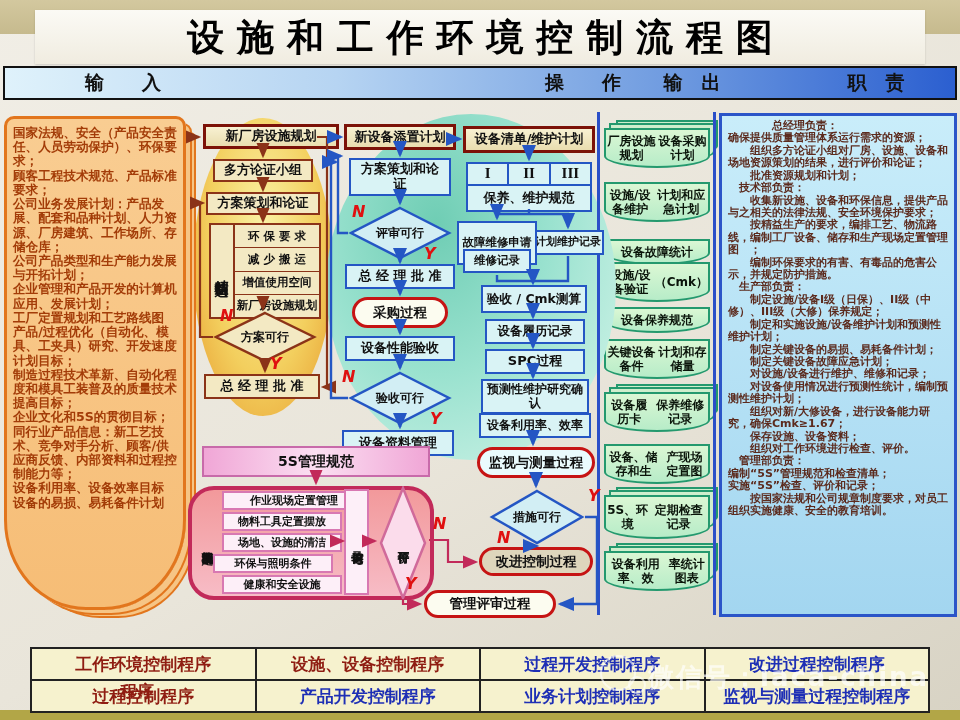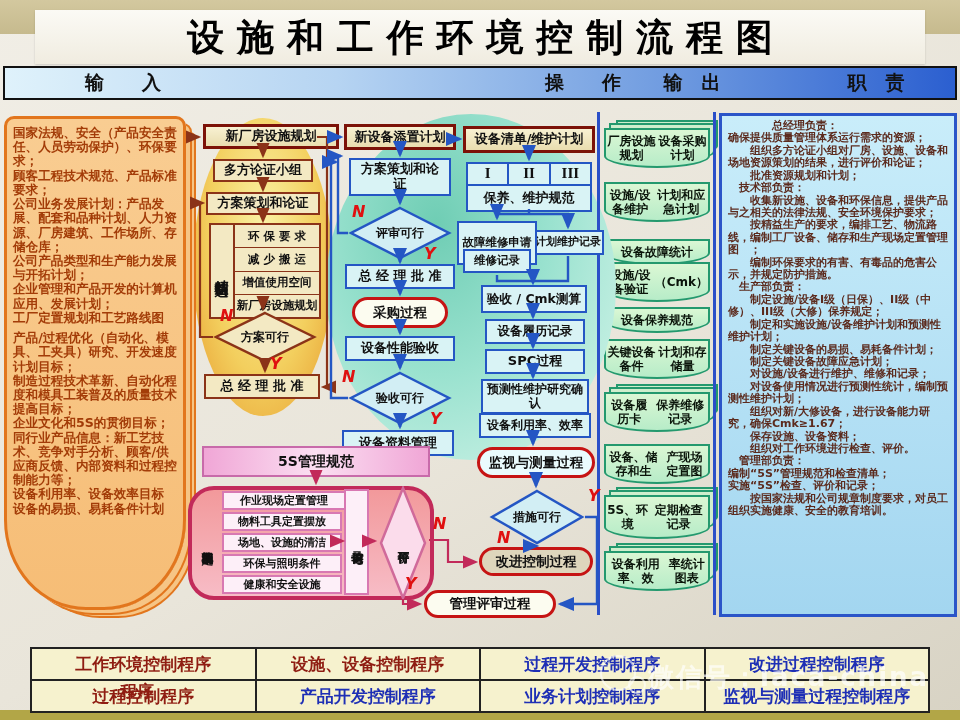--- a/index.html
+++ b/index.html
@@ -54,21 +54,21 @@
   <div class="abs" style="left:4px;top:116px;width:182px;height:494px;z-index:2;background:linear-gradient(180deg,#f9cd92,#f6bd76);border:3px solid #e2761d;
               border-radius:10px 10px 45% 45% / 10px 10px 90px 90px;
               box-shadow:7px 6px 0 -3px #f6c585,7px 6px 0 -1px #e2761d,14px 12px 0 -6px #f6c585,14px 12px 0 -4px #e2761d;
               padding:7px 6px;overflow:hidden;color:#a33c08;font-weight:bold;font-size:12.6px;line-height:1.13">
     <div>国家法规、安全（产品安全责任、人员劳动保护）、环保要求；</div>
     <div>顾客工程技术规范、产品标准要求；</div>
     <div>公司业务发展计划：产品发展、配套和品种计划、人力资源、厂房建筑、工作场所、存储仓库；</div>
     <div>公司产品类型和生产能力发展与开拓计划；</div>
     <div>企业管理和产品开发的计算机应用、发展计划；</div>
     <div>工厂定置规划和工艺路线图</div>
-    <div style="margin-top:6px">产品/过程优化（自动化、模具、工夹具）研究、开发速度计划目标；</div>
+    <div style="">产品/过程优化（自动化、模具、工夹具）研究、开发速度计划目标；</div>
     <div>制造过程技术革新、自动化程度和模具工装普及的质量技术提高目标；</div>
     <div>企业文化和5S的贯彻目标；</div>
     <div>同行业产品信息：新工艺技术、竞争对手分析、顾客/供应商反馈、内部资料和过程控制能力等；</div>
     <div>设备利用率、设备效率目标</div>
     <div>设备的易损、易耗备件计划</div>
   </div>
 
   <div class="abs" style="left:193px;top:118px;width:140px;height:298px;border-radius:50%;z-index:1;
               background:radial-gradient(ellipse at 50% 38%,#faf2a6 0%,#f3cf5e 55%,#e6992c 100%)"></div>
 
@@ -160,24 +160,24 @@
   <div class="abs cbox stad" style="left:424px;top:590px;width:132px;height:28px;z-index:10">管理评审过程</div>
 
   <div class="abs cbox" style="left:202px;top:446px;width:228px;height:31px;z-index:10;font-size:14px;
               background:linear-gradient(90deg,#f0a6d6,#fbdff2 50%,#f0a6d6);border:2px solid #c86aaa">5S管理规范</div>
 
   <div class="abs" style="left:188px;top:486px;width:246px;height:114px;border:4px solid #c22a5a;border-radius:26px;z-index:9;
               background:linear-gradient(180deg,#f2999b,#f7bcc6)"></div>
 
   <div class="abs cbox vtext" style="left:196px;top:491px;width:22px;height:104px;z-index:10;font-size:11.5px;font-weight:bold">定期的现场监视</div>
 
-  <div class="abs insp-row" style="left:222px;top:491px;width:124px;height:19px;z-index:10">作业现场定置管理</div>
+  <div class="abs insp-row" style="left:222px;top:491px;width:144px;height:19px;z-index:10">作业现场定置管理</div>
   <div class="abs insp-row" style="left:222px;top:512px;width:120px;height:19px;z-index:10">物料工具定置摆放</div>
   <div class="abs insp-row" style="left:222px;top:533px;width:120px;height:19px;z-index:10">场地、设施的清洁</div>
-  <div class="abs insp-row" style="left:222px;top:554px;width:120px;height:19px;z-index:10">环保与照明条件</div>
+  <div class="abs insp-row" style="left:213px;top:554px;width:120px;height:19px;z-index:10">环保与照明条件</div>
   <div class="abs insp-row" style="left:222px;top:575px;width:120px;height:19px;z-index:10">健康和安全设施</div>
 
   <div class="abs cbox vtext" style="left:344px;top:489px;width:25px;height:106px;z-index:10;font-size:12px;background:#fdeff8;border:2px solid #d878b2">评价与记录</div>
 
   <div class="dia" style="left:378px;top:486px;width:50px;height:114px;z-index:10">
     <svg viewBox="0 0 50 114" preserveAspectRatio="none">
         <polygon points="25,2 47,57 25,112 3,57" fill="#fbdceb" stroke="#d06a9a" stroke-width="2.5"></polygon>
       </svg>
     <span class="vtext" style="font-size:11.5px">评价可行</span>
   </div>

